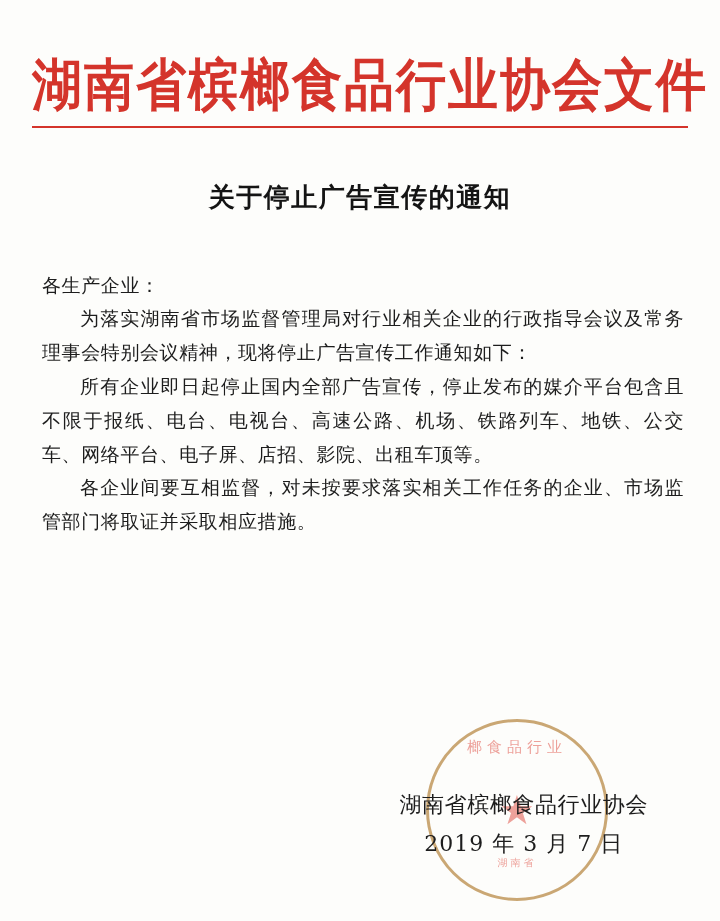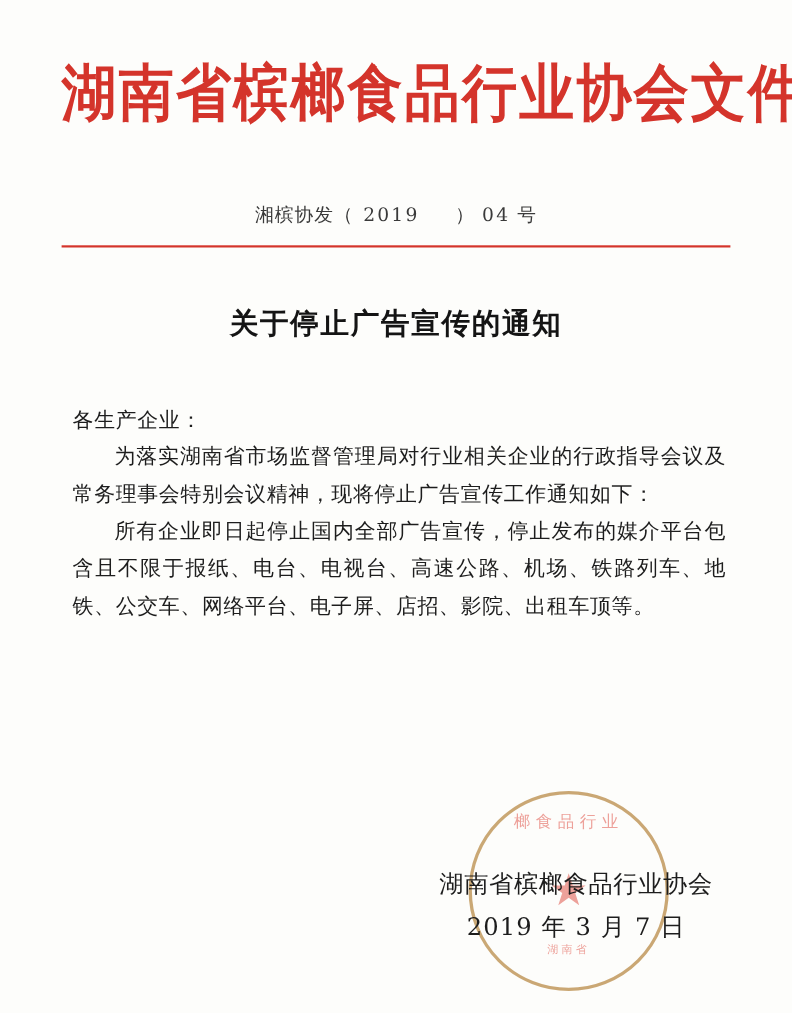--- a/index.html
+++ b/index.html
@@ -15,21 +15,21 @@
     position: relative;
     overflow: hidden;
   }
 
   .doc {
     position: relative;
     width: 720px;
     height: 921px;
     background: #fdfdfb;
     box-sizing: border-box;
-    padding: 0 56px;
+    padding: 0 32px;
   }
 
   
   .masthead {
     padding-top: 52px;
     text-align: center;
   }
   .masthead-title {
     font-family: "DejaVu Serif", "Liberation Serif", serif;
     color: #d4342b;
@@ -144,36 +144,30 @@
 </style>
 </head>
 <body>
 
 <div class="doc">
 
   <div class="masthead">
     <div class="masthead-title">湖南省槟榔食品行业协会文件</div>
   </div>
 
-  <div class="docnum">
-    <span>湘槟协发（</span>
-    <span class="num gap-l">2019</span>
-    <span>）</span>
-    <span class="num">04</span>
-    <span>号</span>
-  </div>
 
   <div class="red-rule"></div>
 
   <div class="doc-title">关于停止广告宣传的通知</div>
 
   <div class="body-text">
     <p>各生产企业：</p>
     <p class="indent">为落实湖南省市场监督管理局对行业相关企业的行政指导会议及常务理事会特别会议精神，现将停止广告宣传工作通知如下：</p>
     <p class="indent">所有企业即日起停止国内全部广告宣传，停止发布的媒介平台包含且不限于报纸、电台、电视台、高速公路、机场、铁路列车、地铁、公交车、网络平台、电子屏、店招、影院、出租车顶等。</p>
+    <p class="indent">各企业间要互相监督，对未按要求落实相关工作任务的企业、市场监管部门将取证并采取相应措施。</p>
   </div>
 
   <div class="seal">
     <div class="seal-top">榔食品行业</div>
     <div class="star">★</div>
     <div class="seal-bottom">湖南省</div>
   </div>
 
   <div class="signature">
     <div>湖南省槟榔食品行业协会</div>

